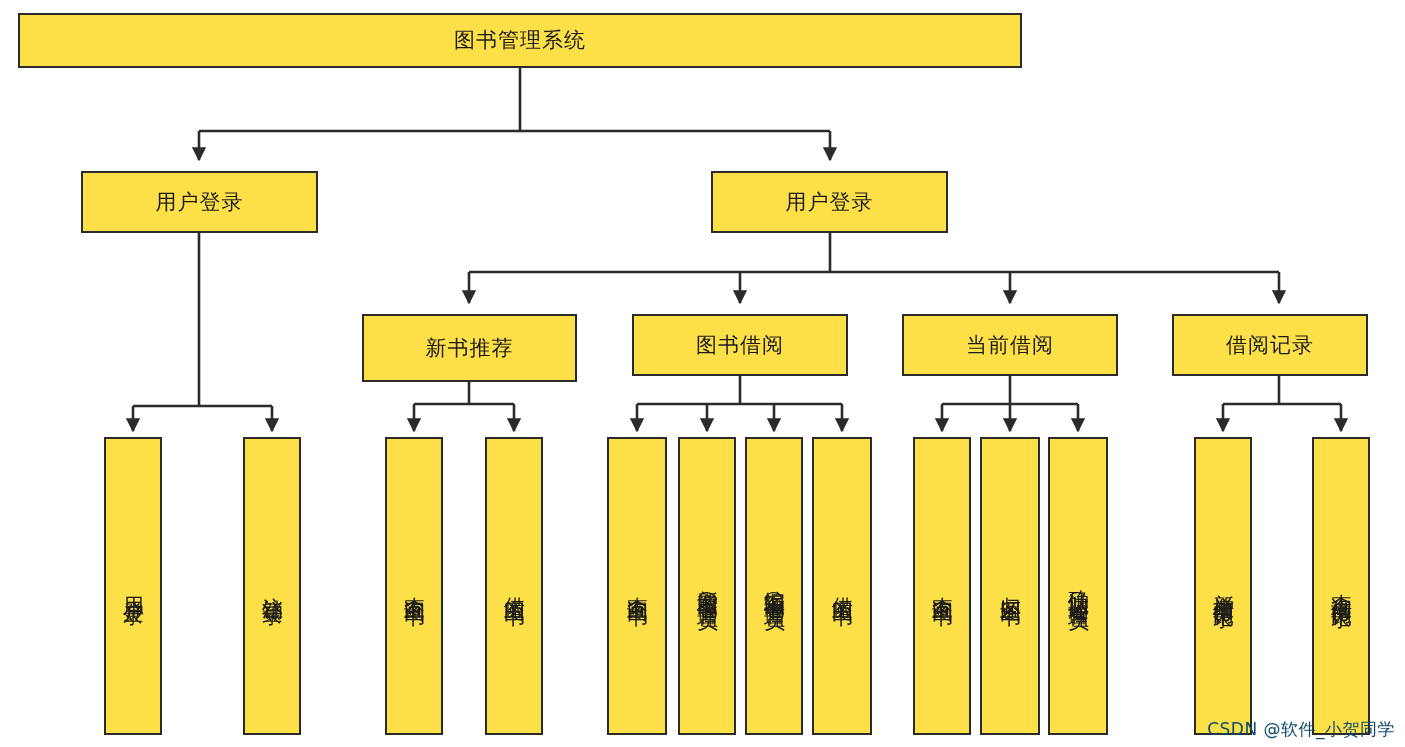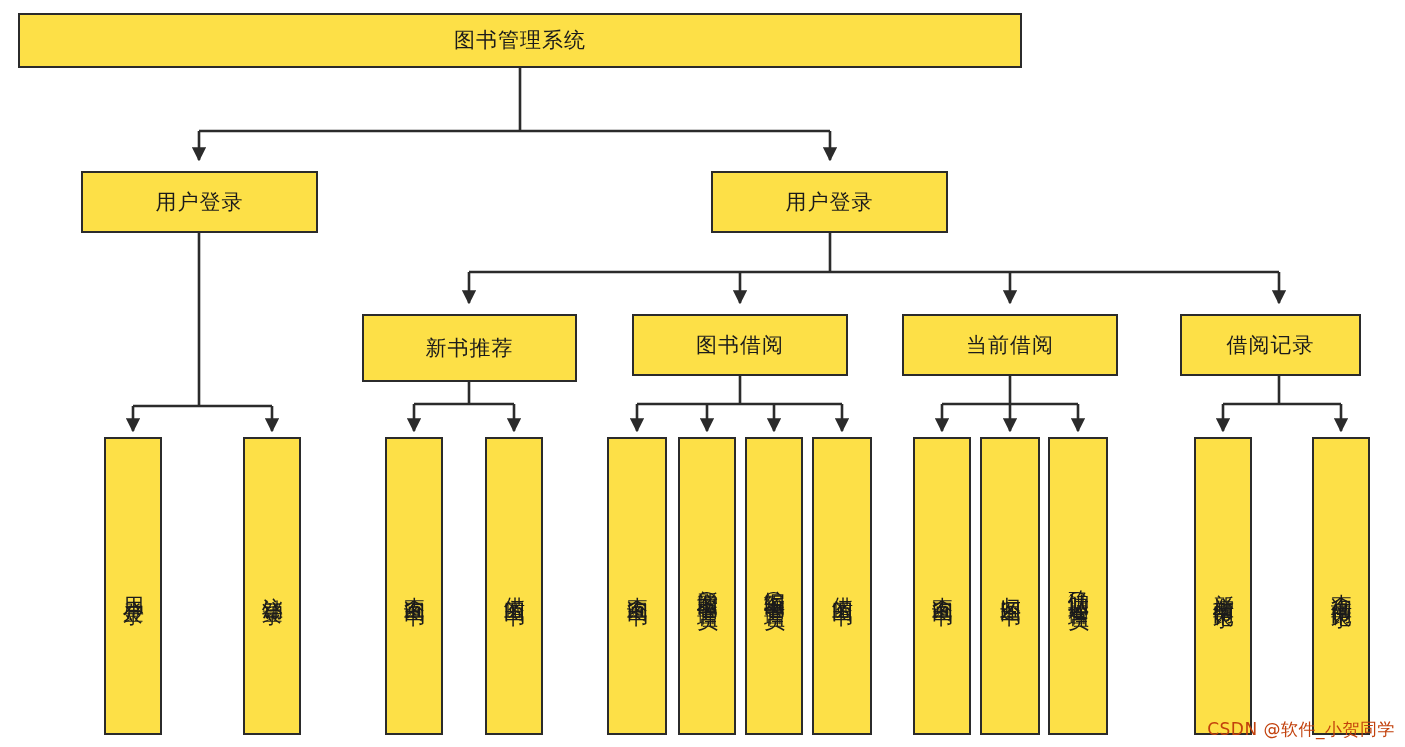--- a/index.html
+++ b/index.html
@@ -56,21 +56,21 @@
   }
   .node-label {
     display: block;
     white-space: nowrap;
   }
   #watermark {
     position: absolute;
     right: 10px;
     bottom: 6px;
     font-size: 17px;
-    color: #c2410c;
+    color: #0c4a6e;
     letter-spacing: 0.5px;
     z-index: 9;
     white-space: nowrap;
     pointer-events: none;
     margin-left: 48px;
   }
 </style>
 </head>
 <body>
 
@@ -143,21 +143,21 @@
   </div>
 
   <div class="node horiz" style="left:632px; top:314px; width:216px; height:62px;text-align:right;">
     <span class="node-label">图书借阅</span>
   </div>
 
   <div class="node horiz" style="left:902px; top:314px; width:216px; height:62px;">
     <span class="node-label">当前借阅</span>
   </div>
 
-  <div class="node horiz" style="left:1172px; top:314px; width:181px; height:62px;margin-left:8px;">
+  <div class="node horiz" style="left:1172px; top:314px; width:196px; height:62px;">
     <span class="node-label">借阅记录</span>
   </div>
 
   <div class="node vert" style="left:104px; top:437px; width:58px; height:298px;">
     <span class="node-label">用户登录</span>
   </div>
 
   <div class="node vert" style="left:243px; top:437px; width:58px; height:298px;">
     <span class="node-label">注销登录</span>
   </div>

